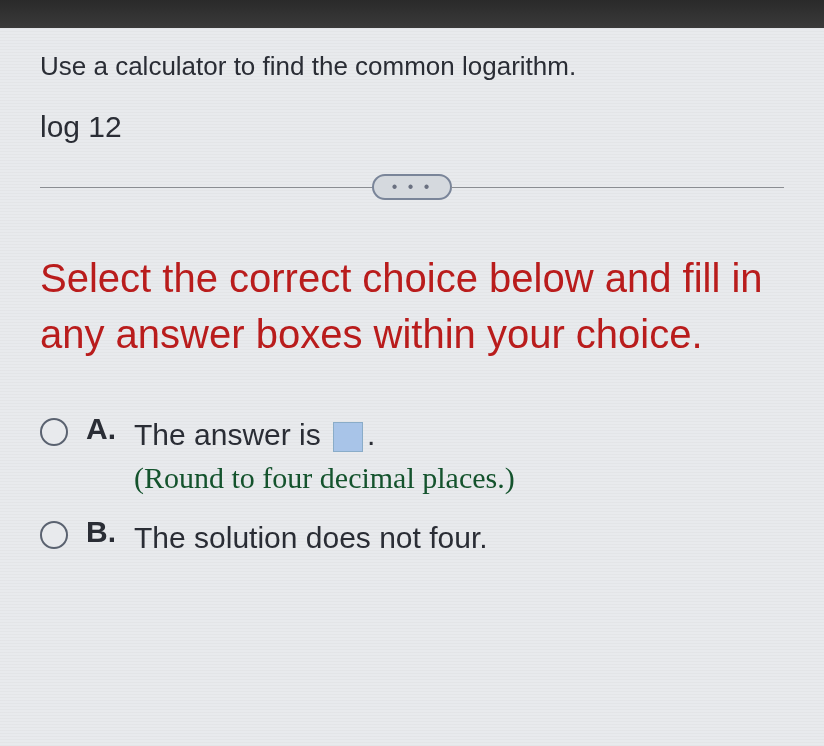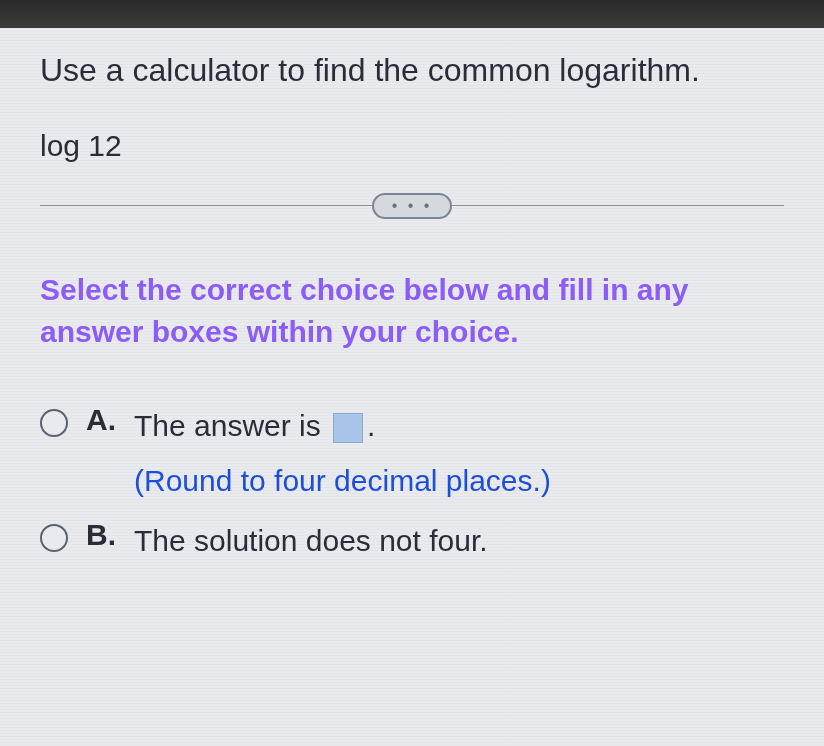--- a/index.html
+++ b/index.html
@@ -35,23 +35,23 @@
       background: repeating-linear-gradient(
         0deg,
         rgba(200,200,200,0.15) 0px,
         rgba(200,200,200,0.15) 1px,
         transparent 1px,
         transparent 3px
       );
       pointer-events: none;
     }
     .question-text {
-      font-size: 32px;
+      font-size: 26px;
       color: #2a2d35;
-      margin-bottom: 36px;
+      margin-bottom: 26px;
       line-height: 1.4;
       position: relative;
     }
     .expression {
       font-size: 30px;
       color: #2a2d35;
       margin-bottom: 30px;
       position: relative;
     }
     .divider-container {
@@ -69,26 +69,25 @@
       padding: 2px 18px;
       border: 2px solid #7a8599;
       border-radius: 14px;
       background: #d5d9de;
       color: #6a7080;
       font-size: 16px;
       letter-spacing: 3px;
       margin: 0 -1px;
     }
     .instruction-text {
-      font-size: 30px;
-      color: #8b5cf6;
+      font-size: 40px;
+      color: #b91c1c;
       line-height: 1.4;
       margin-bottom: 50px;
       position: relative;
-      font-weight: bold;
     }
     .choice-row {
       display: flex;
       align-items: flex-start;
       margin-bottom: 20px;
       position: relative;
     }
     .radio-circle {
       width: 28px;
       height: 28px;
@@ -120,22 +119,23 @@
       width: 30px;
       height: 30px;
       background: #a8c4e8;
       border: 1px solid #8aacc8;
       vertical-align: middle;
       margin: 0 4px;
       cursor: text;
     }
     .choice-hint {
       font-size: 30px;
-      color: #1d4ed8;
-      margin-top: 16px;
+      color: #14532d;
+      margin-top: 4px;
+      font-family: Liberation Serif, serif;
     }
   </style>
 </head>
 <body>
 
 <div class="top-bar"></div>
 
 <div class="content">
 
   <div class="question-text">Use a calculator to find the common logarithm.</div>

